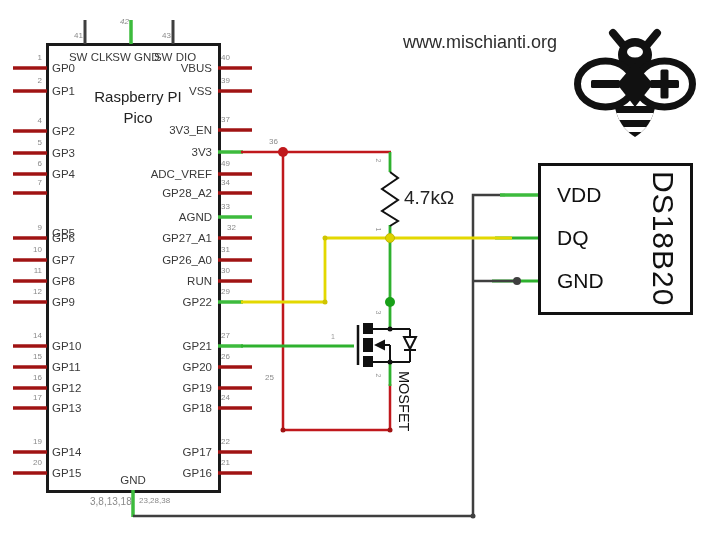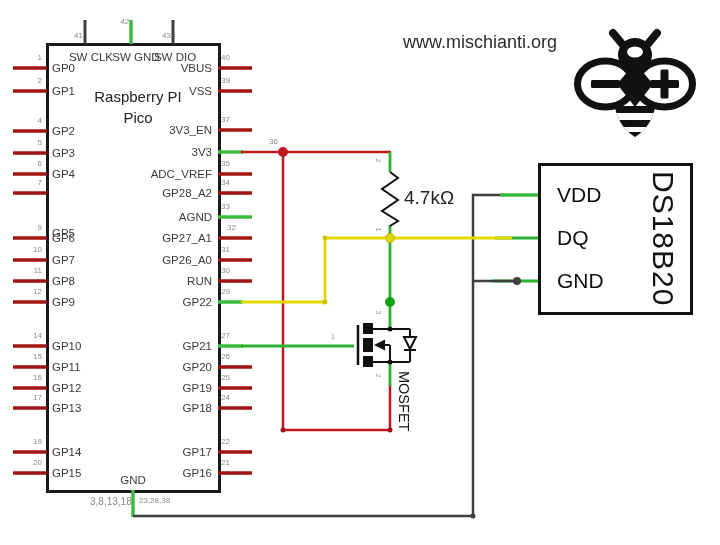--- a/index.html
+++ b/index.html
@@ -234,30 +234,30 @@
   <span class="pin-name r" style="right:508px;top:359px;">GP20</span>
   <span class="pin-name r" style="right:508px;top:380px;">GP19</span>
   <span class="pin-name r" style="right:508px;top:400px;">GP18</span>
   <span class="pin-name r" style="right:508px;top:444px;">GP17</span>
   <span class="pin-name r" style="right:508px;top:465px;">GP16</span>
 
   <span class="pin-num" style="left:221px;top:53px;">40</span>
   <span class="pin-num" style="left:221px;top:76px;">39</span>
   <span class="pin-num" style="left:221px;top:115px;">37</span>
   <span class="pin-num" style="left:221px;top:137px;padding-left:48px;">36</span>
-  <span class="pin-num" style="left:221px;top:159px;">35</span>
+  <span class="pin-num" style="left:221px;top:159px;">49</span>
   <span class="pin-num" style="left:221px;top:178px;">34</span>
   <span class="pin-num" style="left:221px;top:202px;">33</span>
   <span class="pin-num" style="left:221px;top:223px;padding-left:6px;">32</span>
   <span class="pin-num" style="left:221px;top:245px;">31</span>
   <span class="pin-num" style="left:221px;top:266px;text-align:center;">30</span>
   <span class="pin-num" style="left:221px;top:287px;">29</span>
   <span class="pin-num" style="left:221px;top:331px;">27</span>
   <span class="pin-num" style="left:221px;top:352px;">26</span>
-  <span class="pin-num" style="left:221px;top:373px;">25</span>
+  <span class="pin-num" style="left:221px;top:373px;padding-left:44px;">25</span>
   <span class="pin-num" style="left:221px;top:393px;">24</span>
   <span class="pin-num" style="left:221px;top:437px;">22</span>
   <span class="pin-num" style="left:221px;top:458px;">21</span>
 
   <div class="gnd-label">GND</div>
   <div class="gnd-nums-l">3,8,13,18</div>
   <div class="gnd-nums-r">23,28,38</div>
 
   <div class="res-value">4.7kΩ</div>
   <span class="tiny-num tiny-rot" style="left:377px;top:157px;">2</span>

